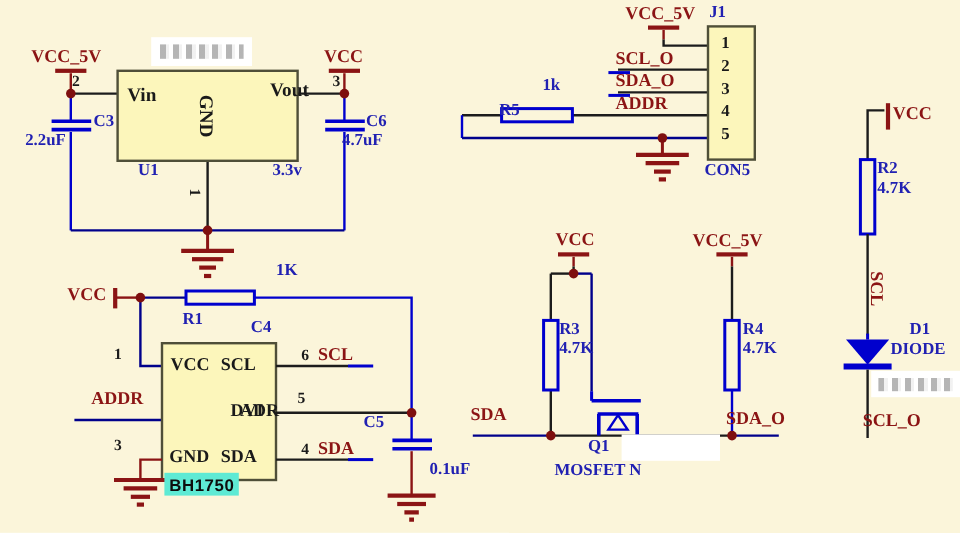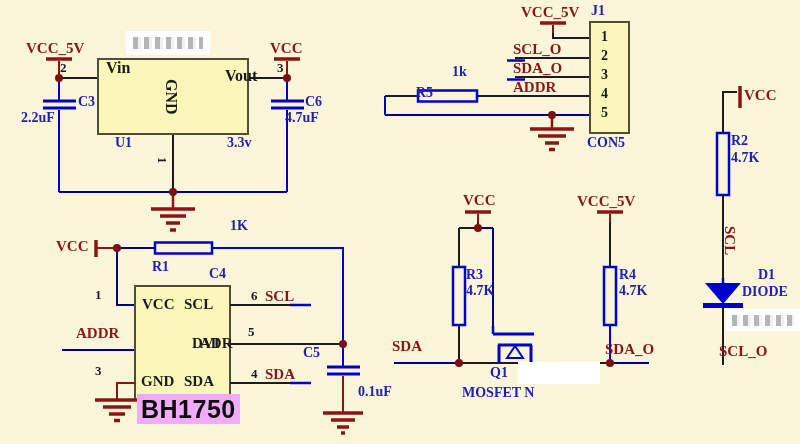--- a/index.html
+++ b/index.html
@@ -11,22 +11,22 @@
   svg.layer{position:absolute;left:0;top:0;}
   .t{position:absolute;white-space:nowrap;line-height:1;font-weight:600;}
   .t-net{color:#8b1414;font-size:15px;}
   .t-des{color:#2121b2;font-size:14px;}
   .t-pin{color:#1a1a1a;font-size:13px;}
   .t-jpin{color:#1a1a1a;font-size:14px;}
   .t-icbig{color:#1a1a1a;font-size:16px;}
   .t-icpin{color:#1a1a1a;font-size:15px;}
   .rot90{transform:rotate(90deg);transform-origin:0 0;}
   .part-label{
-    position:absolute;background:#f0abfc;color:#0d0d0d;
-    font-family:"Liberation Sans", sans-serif;font-weight:bold;font-size:25px;
+    position:absolute;background:#5eead4;color:#0d0d0d;
+    font-family:"Liberation Sans", sans-serif;font-weight:bold;font-size:14px;
     padding:3px 4px 2px 4px;letter-spacing:0.5px;line-height:1;
   }
   .wm{position:absolute;background:#ffffff;}
   .wm-noise{
     position:absolute;left:8%;top:25%;width:84%;height:50%;
     background:repeating-linear-gradient(90deg, rgba(120,120,120,.55) 0 5px, rgba(200,200,200,.25) 5px 8px, transparent 8px 11px);
   }
 </style>
 </head>
 <body>
@@ -207,21 +207,21 @@
     </div>
   <div class="wm" style="left:518px;top:362px;width:82px;height:22px;"></div>
   <div class="wm" style="left:726px;top:309px;width:74px;height:22px;">
       <div class="wm-noise"></div>
     </div>
 
   <span class="t t-net" style="left:26px;top:41px;">VCC_5V</span>
   <span class="t t-net" style="left:270px;top:41px;">VCC</span>
   <span class="t t-pin" style="left:60px;top:61px;">2</span>
   <span class="t t-pin" style="left:277px;top:61px;">3</span>
-  <span class="t t-icbig" style="left:106px;top:60px;">Vin</span>
+  <span class="t t-icbig" style="left:106px;top:72px;">Vin</span>
   <span class="t t-icbig" style="left:201px;top:68px;margin-left:24px;">Vout</span>
   <span class="t t-icbig rot90" style="left:179px;top:79px;">GND</span>
   <span class="t t-pin rot90" style="left:169px;top:157px;">1</span>
   <span class="t t-des" style="left:115px;top:136px;">U1</span>
   <span class="t t-des" style="left:191px;top:136px;margin-left:36px;">3.3v</span>
   <span class="t t-des" style="left:78px;top:95px;">C3</span>
   <span class="t t-des" style="left:21px;top:111px;">2.2uF</span>
   <span class="t t-des" style="left:305px;top:95px;">C6</span>
   <span class="t t-des" style="left:285px;top:111px;">4.7uF</span>
 

